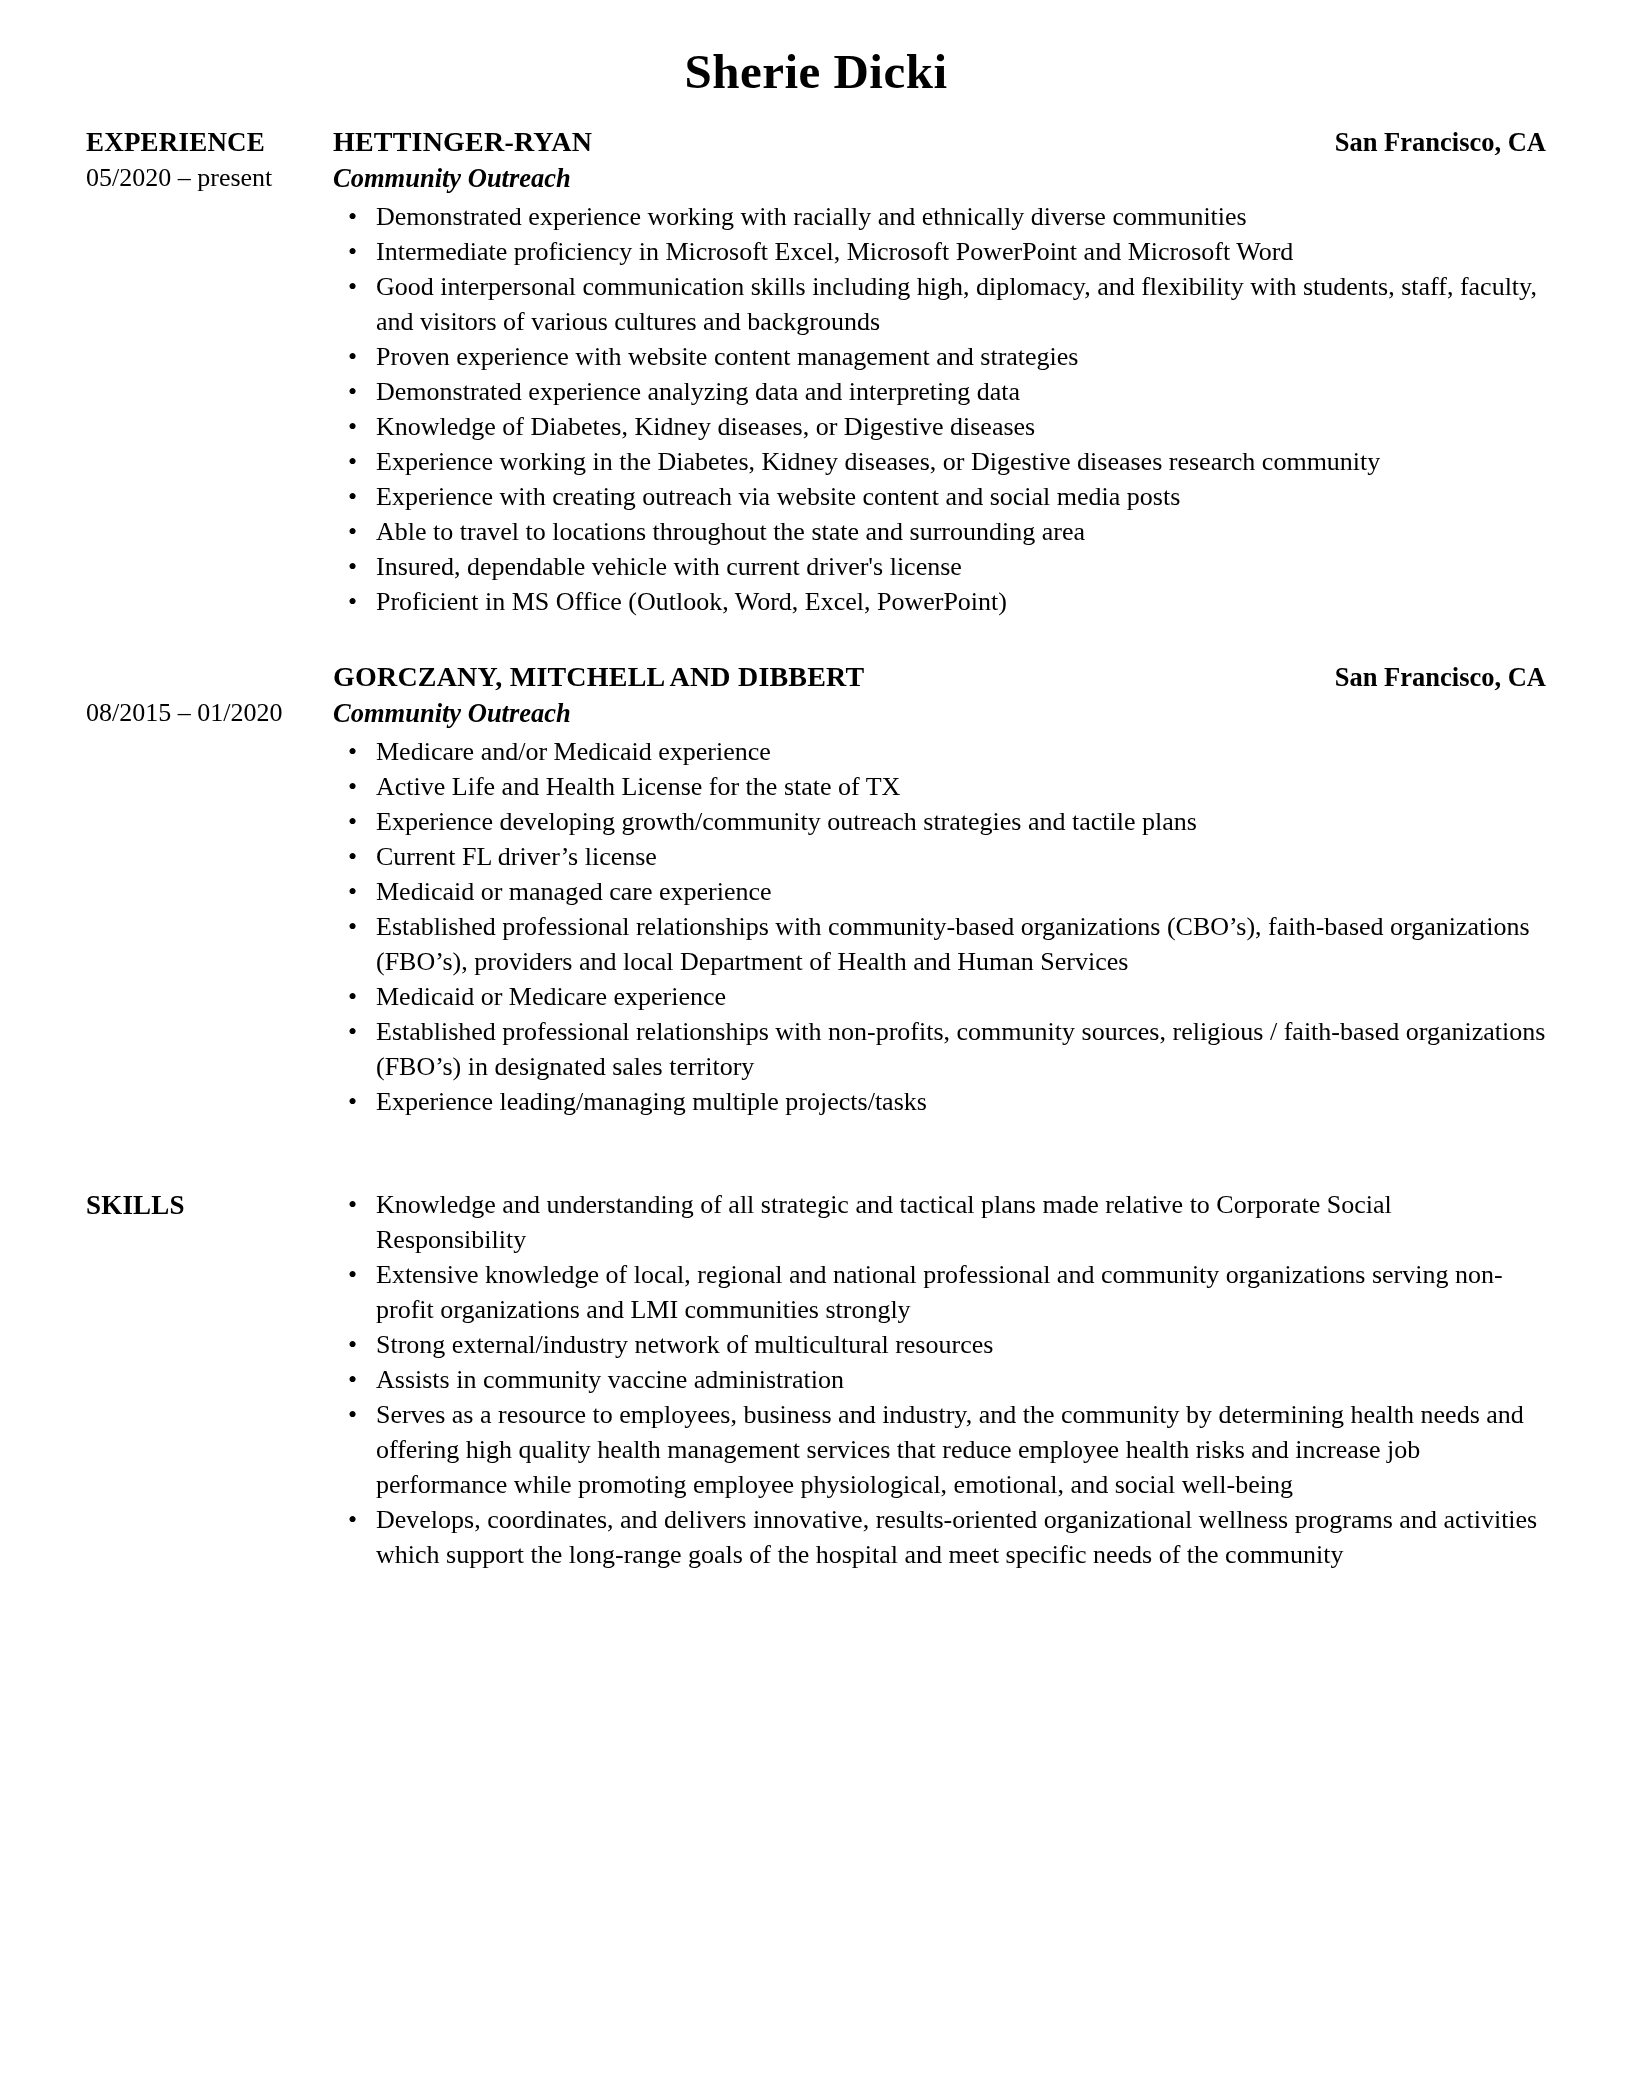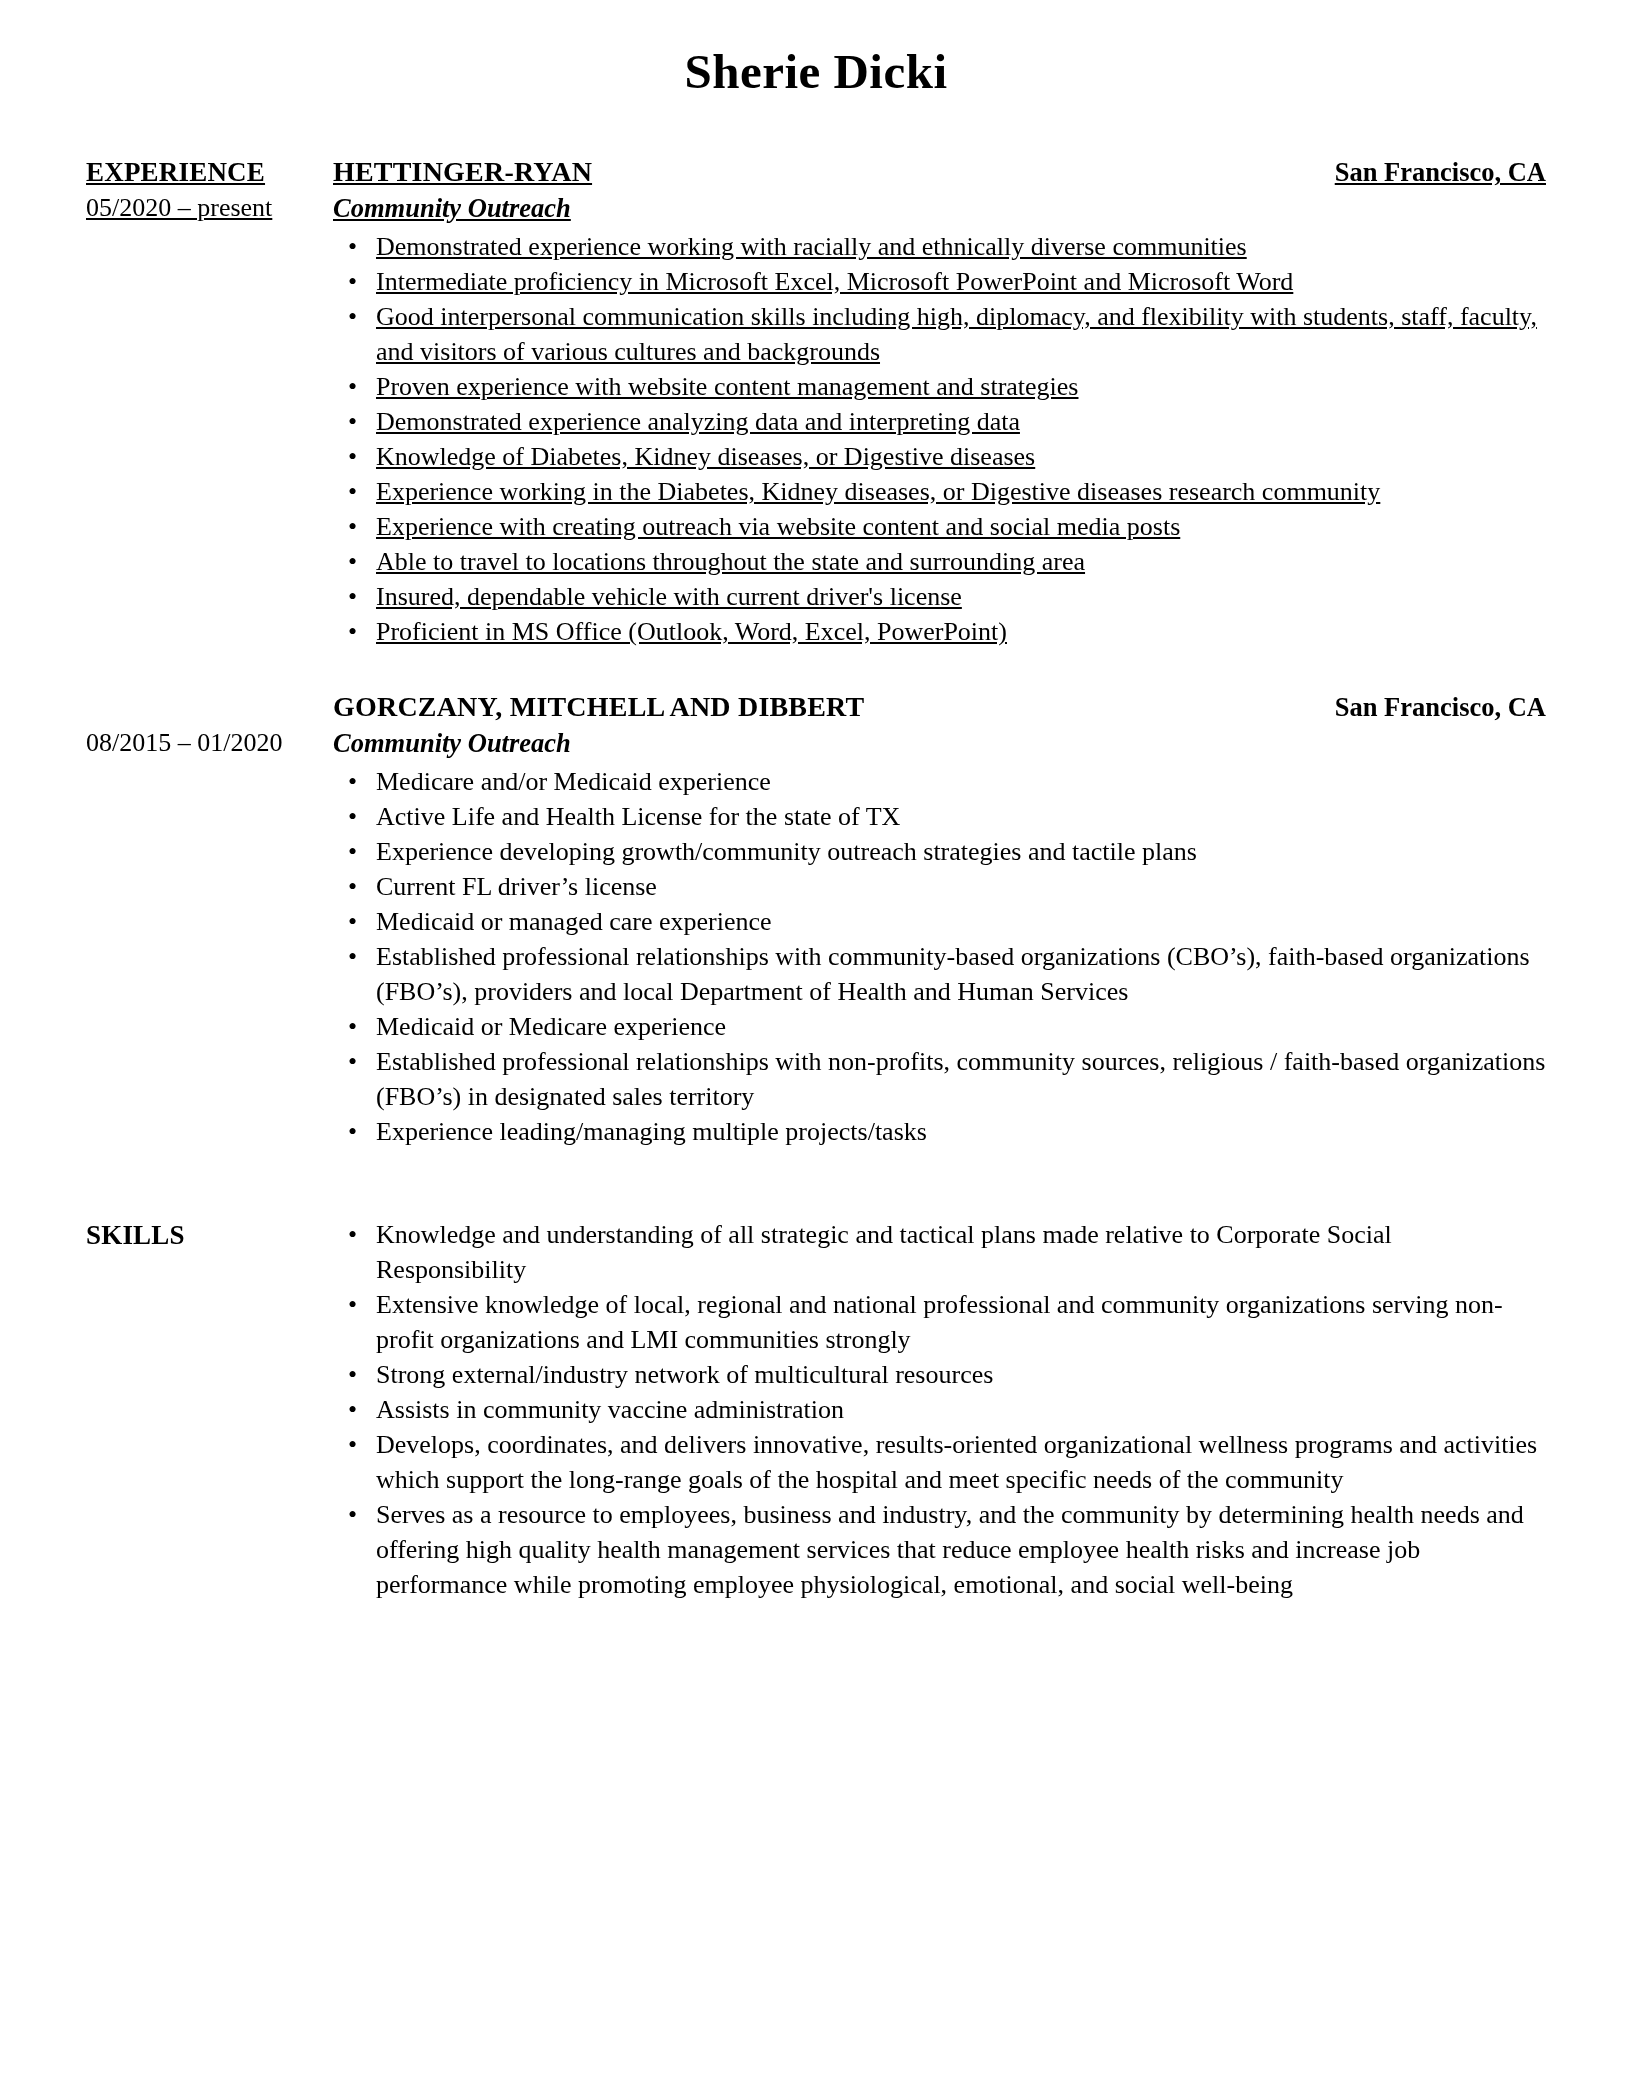--- a/index.html
+++ b/index.html
@@ -28,21 +28,21 @@
   .contact {
     text-align: center;
     font-weight: 700;
     font-size: 27px;
     line-height: 1.2;
     margin-top: 18px;
     padding-bottom: 14px;
     border-bottom: 3px solid #000000;
   }
   .row { display: flex; align-items: flex-start; }
-  .row-exp1 { margin-top: 54px; text-decoration: underline; }
+  .row-exp1 { margin-top: 24px; }
   .row-exp2 { margin-top: 40px; }
   .row-edu { margin-top: 66px; }
   .row-skills { margin-top: 68px; }
   .left-col { flex: 0 0 247px; padding-right: 18px; }
   .main-col { flex: 1 1 auto; min-width: 0; }
   .section-label {
     font-weight: 700;
     font-size: 27px;
     line-height: 36px;
     letter-spacing: 0.2px;
@@ -134,19 +134,19 @@
   <div class="row row-skills">
     <div class="left-col">
       <div class="section-label">SKILLS</div>
     </div>
     <div class="main-col">
       <ul class="bullets">
           <li>Knowledge and understanding of all strategic and tactical plans made relative to Corporate Social Responsibility</li>
           <li>Extensive knowledge of local, regional and national professional and community organizations serving non-profit organizations and LMI communities strongly</li>
           <li>Strong external/industry network of multicultural resources</li>
           <li>Assists in community vaccine administration</li>
+          <li>Serves as a resource to employees, business and industry, and the community by determining health needs and offering high quality health management services that reduce employee health risks and increase job performance while promoting employee physiological, emotional, and social well-being</li>
           <li>Develops, coordinates, and delivers innovative, results-oriented organizational wellness programs and activities which support the long-range goals of the hospital and meet specific needs of the community</li>
-          <li>Serves as a resource to employees, business and industry, and the community by determining health needs and offering high quality health management services that reduce employee health risks and increase job performance while promoting employee physiological, emotional, and social well-being</li>
         </ul>
     </div>
   </div>
 
 </div>
 
 </body></html>

